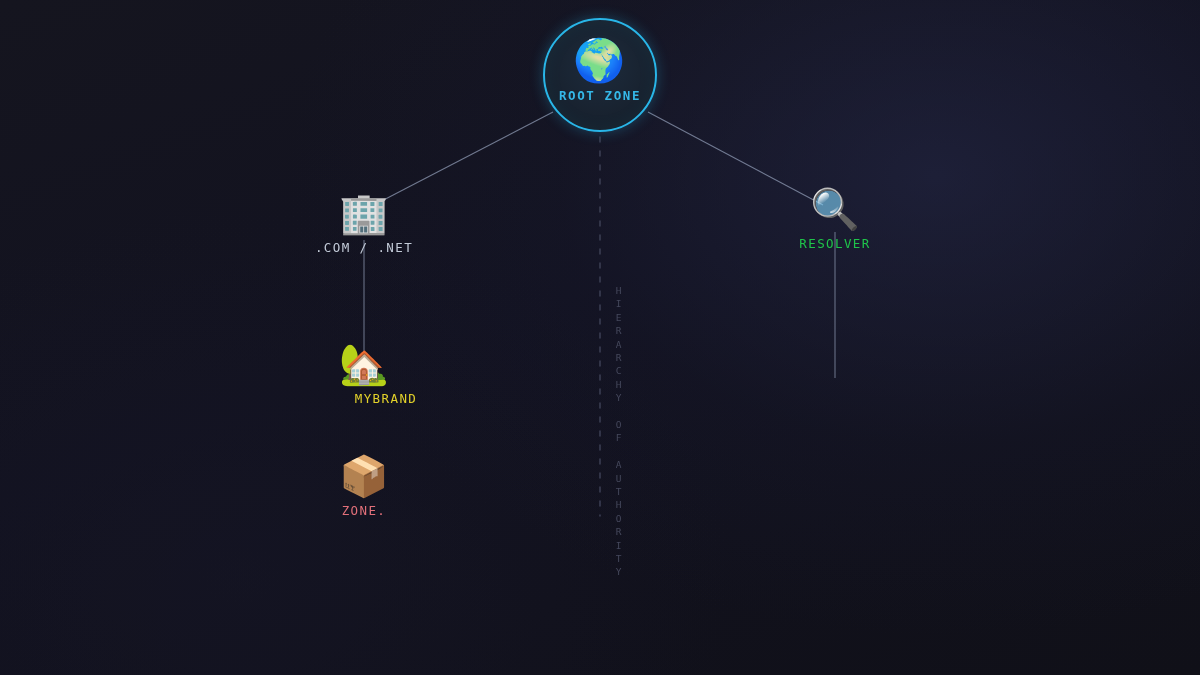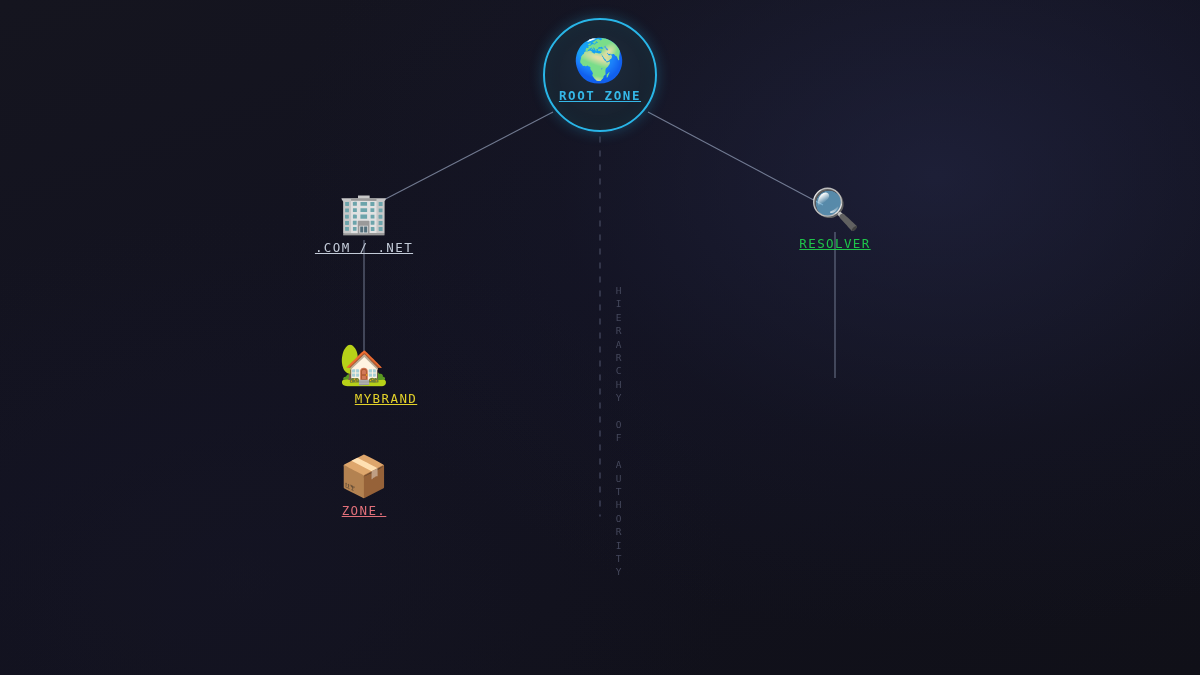--- a/index.html
+++ b/index.html
@@ -32,21 +32,20 @@
     font-family:"DejaVu Sans", sans-serif;
     text-align:center;
   }
   .node .label {
     margin-top:7px;
     font-family:"DejaVu Sans Mono", monospace;
     font-size:12.5px;
     letter-spacing:1.4px;
     white-space:nowrap;
     text-align:center;
-    text-decoration:underline;
   }
 
   
   #node-root {
     left:600px; top:75px;
     width:114px; height:114px;
     border-radius:50%;
     justify-content:center;
     border:2px solid #29b6e8;
     background:radial-gradient(circle at 50% 42%, #1d2b3c 0%, #18222f 60%, #141c27 100%);

